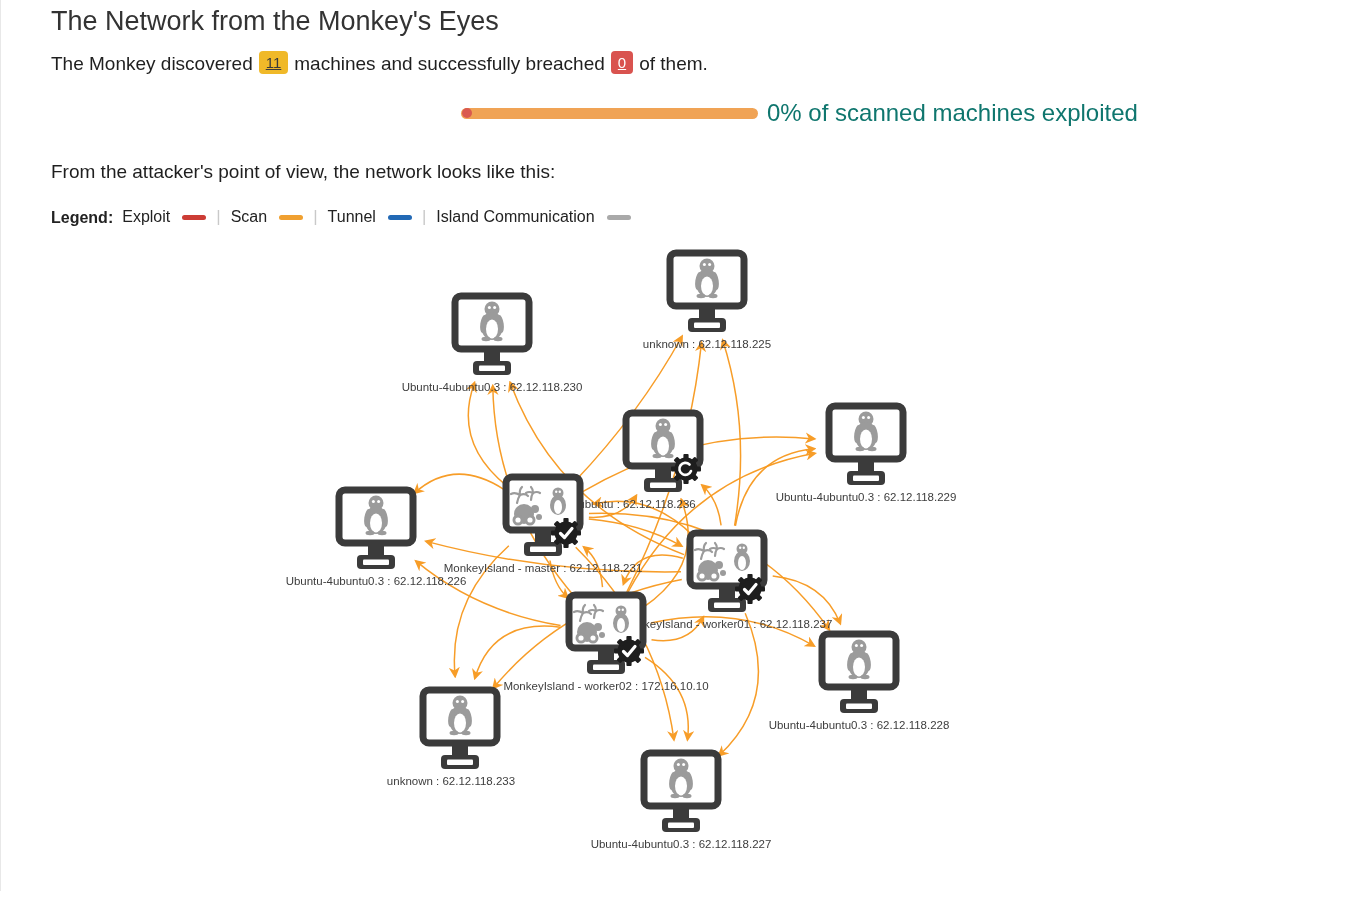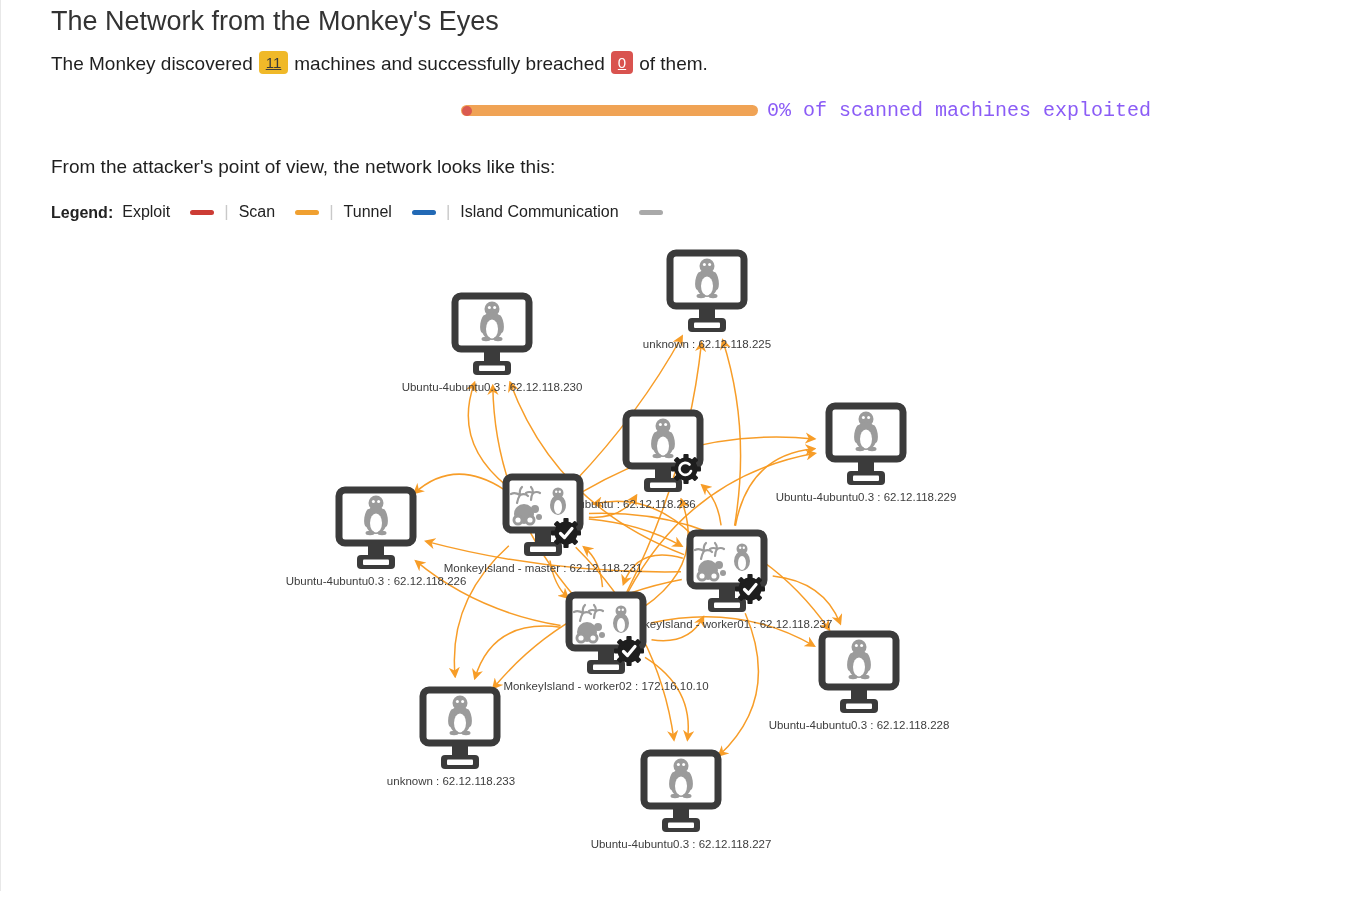--- a/index.html
+++ b/index.html
@@ -7,25 +7,25 @@
   .page{position:relative;width:1346px;height:891px;background:#fff;overflow:hidden;border-left:1px solid #e8e8e8;}
   .header{position:relative;z-index:2;padding:6px 0 0 50px;}
   h1.title{margin:0;font-size:27px;font-weight:500;color:#333;}
   .subtitle{margin:14px 0 0 0;font-size:19px;color:#1f1f1f;}
   .badge{display:inline-block;border-radius:4px;font-size:15px;line-height:1;padding:4px 7px;margin:0 6px;vertical-align:2px;text-decoration:underline;}
   .badge-discovered{background:var(--badge-discovered-bg);color:#3a3a3a;}
   .badge-breached{background:var(--badge-breached-bg);color:#ffffff;}
   .progress-row{display:flex;align-items:center;gap:9px;margin:24px 0 0 410px;}
   .progress-pill{position:relative;width:297px;height:11px;border-radius:6px;background:var(--progress-bar);}
   .progress-dot{position:absolute;left:1px;top:0.5px;width:10px;height:10px;border-radius:50%;background:var(--progress-dot);}
-  .progress-label{font-size:20px;color:#8b5cf6;font-family:Liberation Mono, monospace;}
+  .progress-label{font-size:24px;color:#0f766e;}
   .attacker-text{margin:34px 0 0 0;font-size:19px;color:#1f1f1f;}
   .legend{display:flex;align-items:flex-end;margin-top:24px;font-size:16px;color:#222;}
   .legend-title{font-weight:bold;margin-right:9px;}
-  .legend-item{display:inline-flex;align-items:center;gap:20px;}
+  .legend-item{display:inline-flex;align-items:center;gap:12px;}
   .legend-dash{display:inline-block;width:24px;height:5px;border-radius:2.5px;}
   .legend-sep{color:#c9c9c9;margin:0 10px;font-size:17px;}
   #map{position:absolute;left:0;top:0;width:1346px;height:903px;z-index:1;margin-left:35px;}
   #map svg.edges{position:absolute;left:0;top:0;}
   .node{position:absolute;width:84px;height:84px;}
   .node svg{display:block;}
   .node-label{position:absolute;width:320px;text-align:center;font-size:11.5px;color:#3d3d3d;white-space:nowrap;}
   .bottom-bar{position:absolute;left:283px;top:895px;width:775px;height:8px;background:var(--bottom-bar);z-index:3;}
 </style>
 </head>

